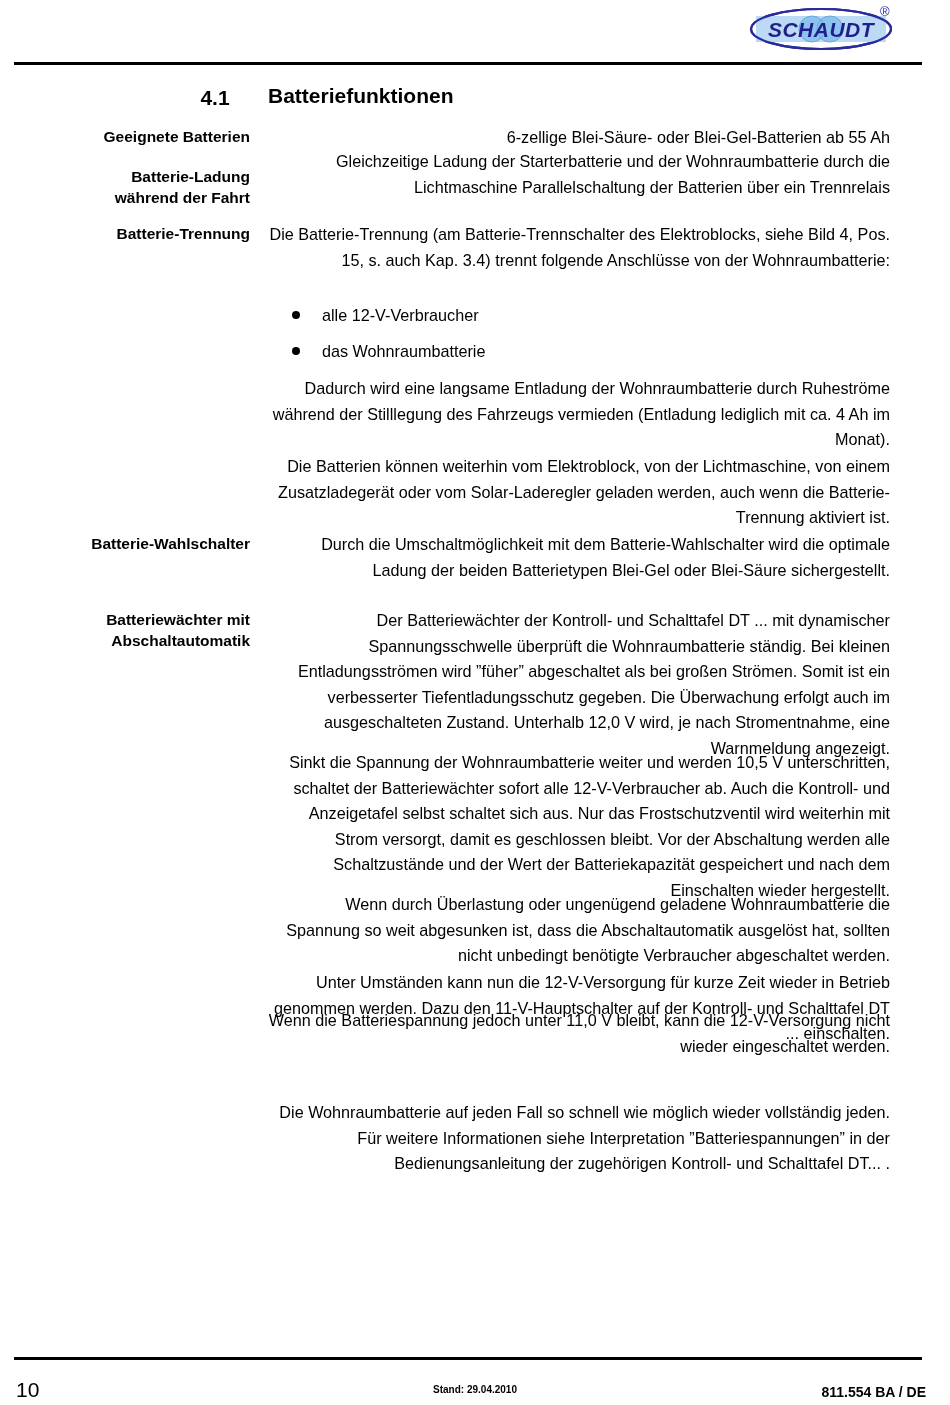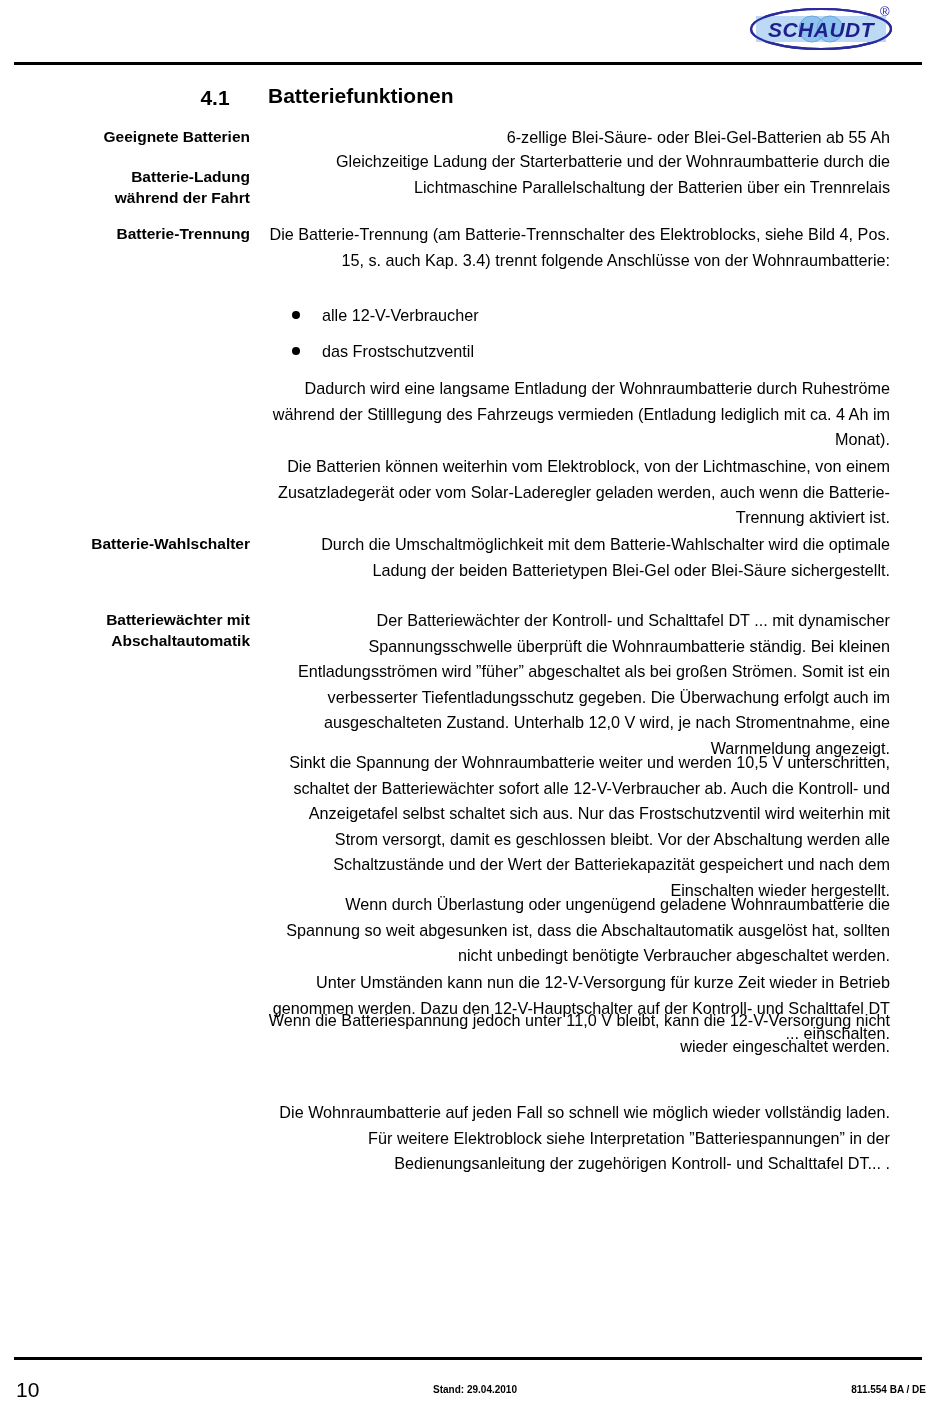--- a/index.html
+++ b/index.html
@@ -154,21 +154,21 @@
     top: 1384px;
     width: 950px;
     text-align: center;
     font-size: 10px;
     font-weight: bold;
   }
   .footer-right {
     position: absolute;
     right: 24px;
     top: 1384px;
-    font-size: 10px;
+    font-size: 14px;
     font-weight: bold;
   }
 </style>
 </head>
 <body>
 
 <div class="header">
 
   <div class="logo">
     <svg class="logo-ellipse" viewBox="0 0 146 46">
@@ -201,42 +201,42 @@
 
   <div class="margin-label" style="top:145px;">Batterie-Trennung</div>
   <div class="body-text" style="top:144px;">Die Batterie-Trennung (am Batterie-Trennschalter des Elektroblocks, siehe Bild 4, Pos. 15, s. auch Kap. 3.4) trennt folgende Anschlüsse von der Wohnraumbatterie:</div>
 
   <div class="bullet-item" style="top:225px;">
     <span class="bullet-dot"></span>
     <span class="bullet-text">alle 12-V-Verbraucher</span>
   </div>
   <div class="bullet-item" style="top:261px;">
     <span class="bullet-dot"></span>
-    <span class="bullet-text">das Frostschutzventil</span>
+    <span class="bullet-text">das Wohnraumbatterie</span>
   </div>
 
   <div class="body-text" style="top:298px;">Dadurch wird eine langsame Entladung der Wohnraumbatterie durch Ruheströme während der Stilllegung des Fahrzeugs vermieden (Entladung lediglich mit ca. 4 Ah im Monat).</div>
 
   <div class="body-text" style="top:376px;">Die Batterien können weiterhin vom Elektroblock, von der Lichtmaschine, von einem Zusatzladegerät oder vom Solar-Laderegler geladen werden, auch wenn die Batterie-Trennung aktiviert ist.</div>
 
   <div class="margin-label" style="top:455px;">Batterie-Wahlschalter</div>
   <div class="body-text" style="top:454px;">Durch die Umschaltmöglichkeit mit dem Batterie-Wahlschalter wird die optimale Ladung der beiden Batterietypen Blei-Gel oder Blei-Säure sichergestellt.</div>
 
   <div class="margin-label" style="top:531px;">Batteriewächter mit
 Abschaltautomatik</div>
   <div class="body-text" style="top:530px;">Der Batteriewächter der Kontroll- und Schalttafel DT ... mit dynamischer Spannungsschwelle überprüft die Wohnraumbatterie ständig. Bei kleinen Entladungsströmen wird ”füher” abgeschaltet als bei großen Strömen. Somit ist ein verbesserter Tiefentladungsschutz gegeben. Die Überwachung erfolgt auch im ausgeschalteten Zustand. Unterhalb 12,0 V wird, je nach Stromentnahme, eine Warnmeldung angezeigt.</div>
 
   <div class="body-text" style="top:672px;">Sinkt die Spannung der Wohnraumbatterie weiter und werden 10,5 V unterschritten, schaltet der Batteriewächter sofort alle 12-V-Verbraucher ab. Auch die Kontroll- und Anzeigetafel selbst schaltet sich aus. Nur das Frostschutzventil wird weiterhin mit Strom versorgt, damit es geschlossen bleibt. Vor der Abschaltung werden alle Schaltzustände und der Wert der Batteriekapazität gespeichert und nach dem Einschalten wieder hergestellt.</div>
 
   <div class="body-text" style="top:814px;">Wenn durch Überlastung oder ungenügend geladene Wohnraumbatterie die Spannung so weit abgesunken ist, dass die Abschaltautomatik ausgelöst hat, sollten nicht unbedingt benötigte Verbraucher abgeschaltet werden.</div>
 
-  <div class="body-text" style="top:892px;">Unter Umständen kann nun die 12-V-Versorgung für kurze Zeit wieder in Betrieb genommen werden. Dazu den 12-V-Hauptschalter auf der Kontroll- und Schalttafel DT ... einschalten.</div>
+  <div class="body-text" style="top:892px;">Unter Umständen kann nun die 12-V-Versorgung für kurze Zeit wieder in Betrieb genommen werden. Dazu den 11-V-Hauptschalter auf der Kontroll- und Schalttafel DT ... einschalten.</div>
 
   <div class="body-text" style="top:930px;">Wenn die Batteriespannung jedoch unter 11,0 V bleibt, kann die 12-V-Versorgung nicht wieder eingeschaltet werden.</div>
 
-  <div class="body-text" style="top:1022px;">Die Wohnraumbatterie auf jeden Fall so schnell wie möglich wieder vollständig laden. Für weitere Elektroblock siehe Interpretation ”Batteriespannungen” in der Bedienungsanleitung der zugehörigen Kontroll- und Schalttafel DT... .</div>
+  <div class="body-text" style="top:1022px;">Die Wohnraumbatterie auf jeden Fall so schnell wie möglich wieder vollständig jeden. Für weitere Informationen siehe Interpretation ”Batteriespannungen” in der Bedienungsanleitung der zugehörigen Kontroll- und Schalttafel DT... .</div>
 
 </div>
 
 <div class="footer-rule"></div>
 <div class="footer-page">10</div>
 <div class="footer-center">Stand: 29.04.2010</div>
 <div class="footer-right">811.554 BA / DE</div>
 
 </body></html>

